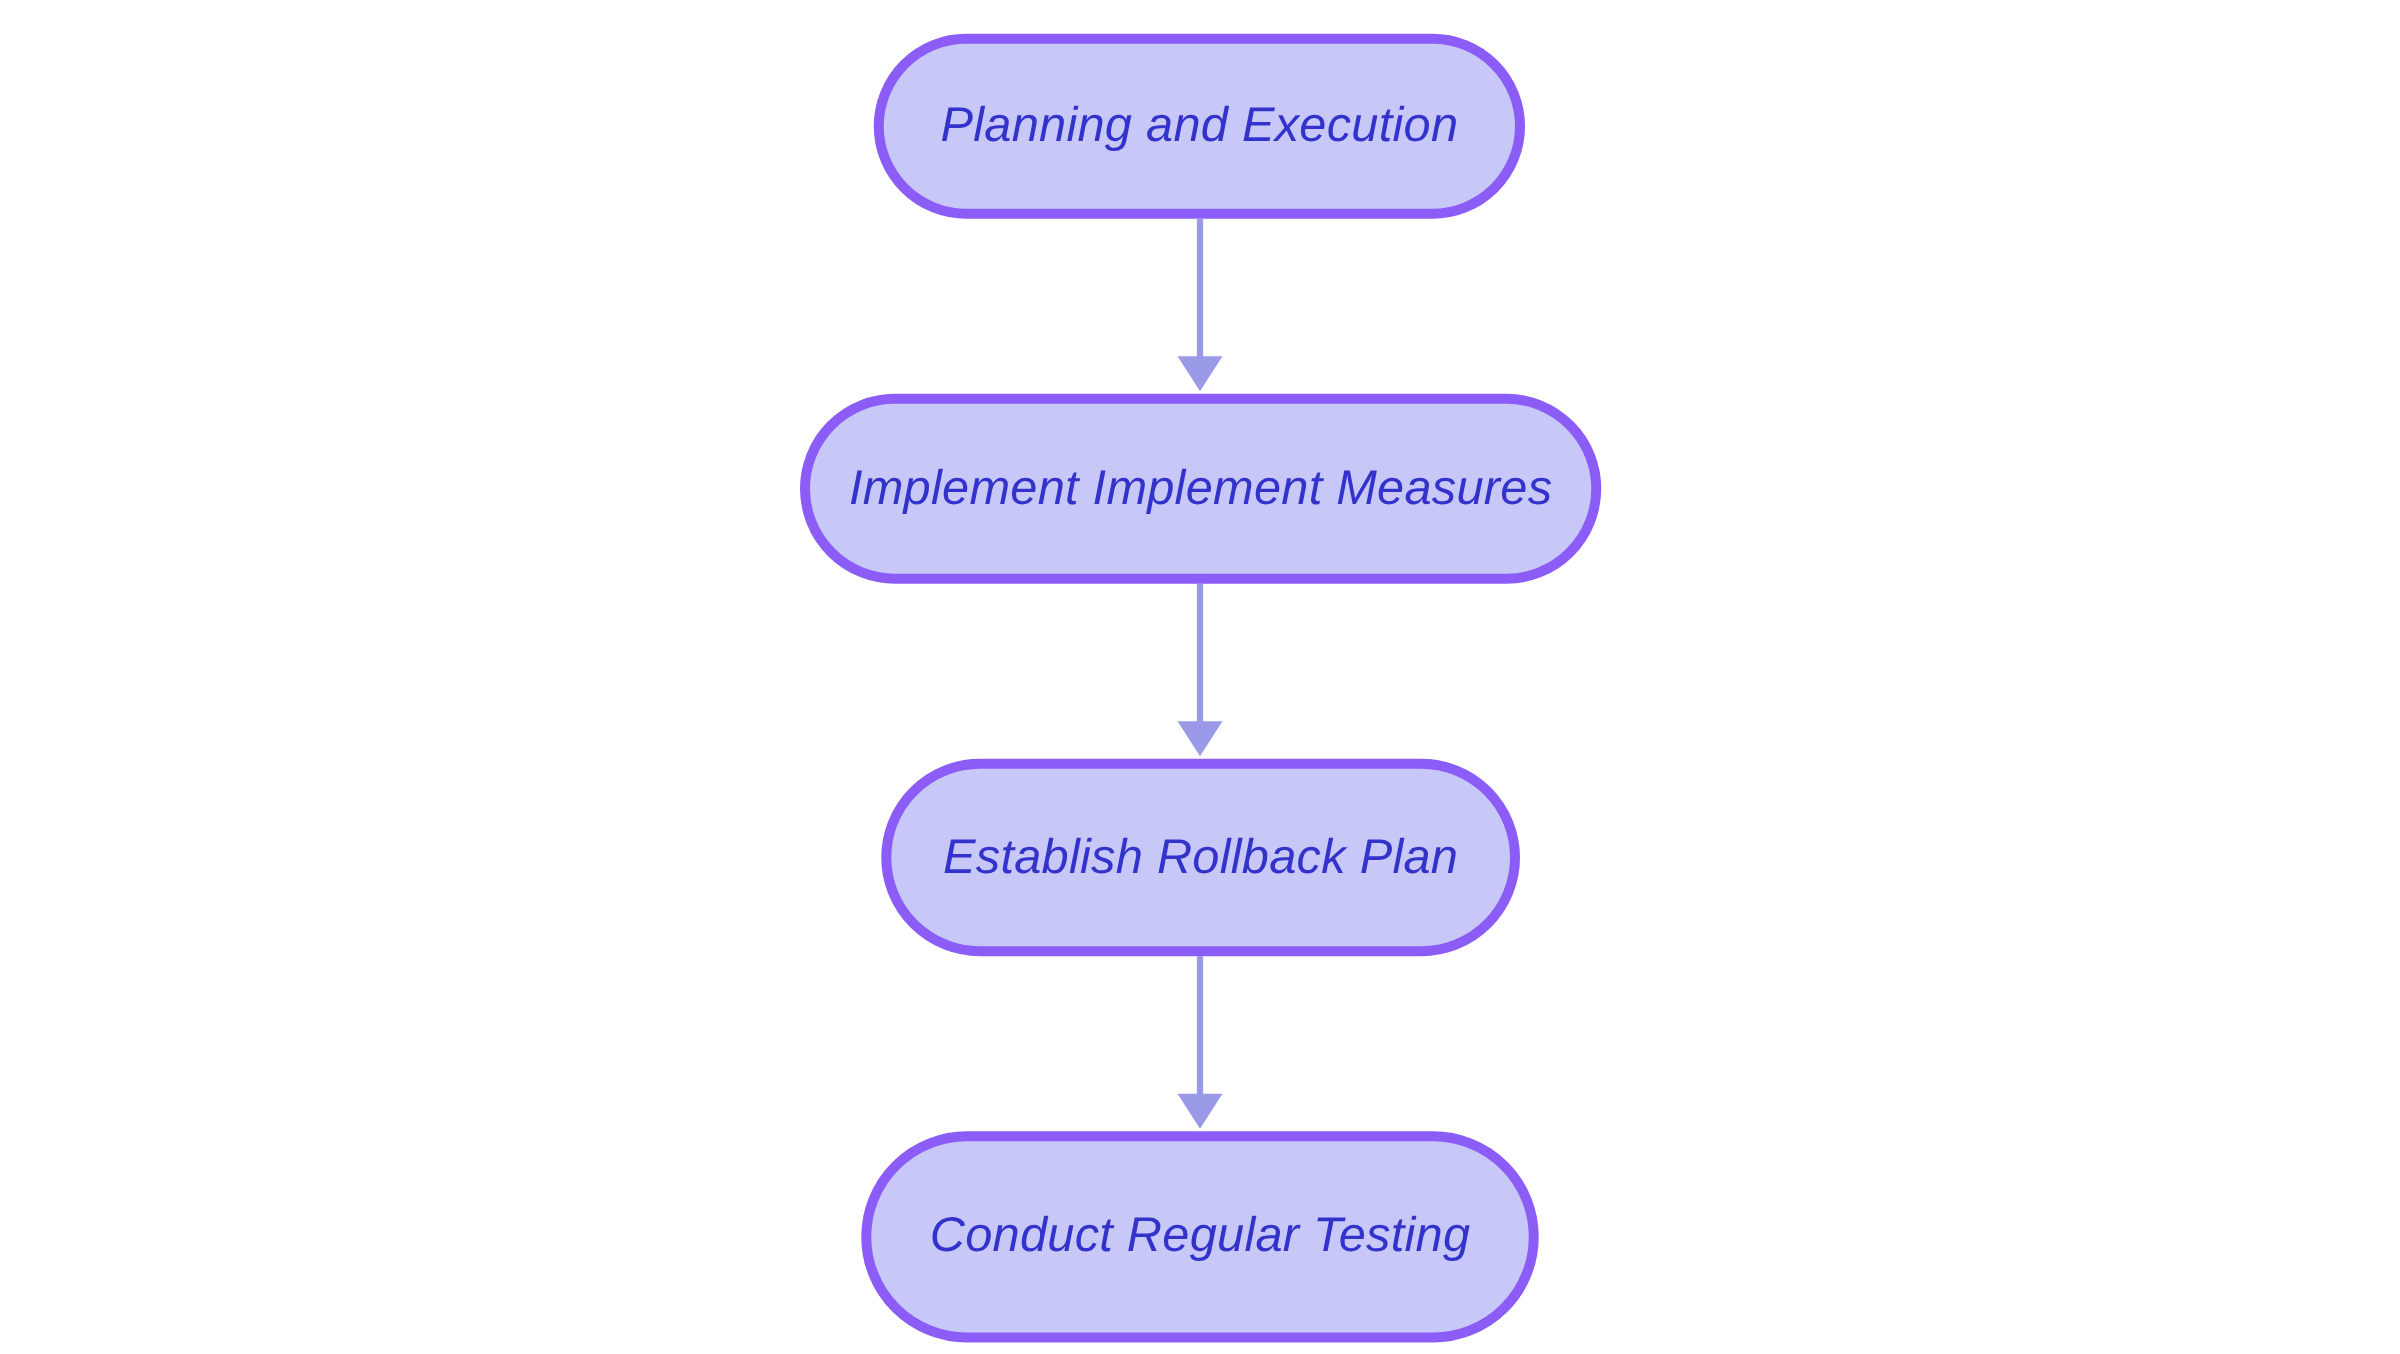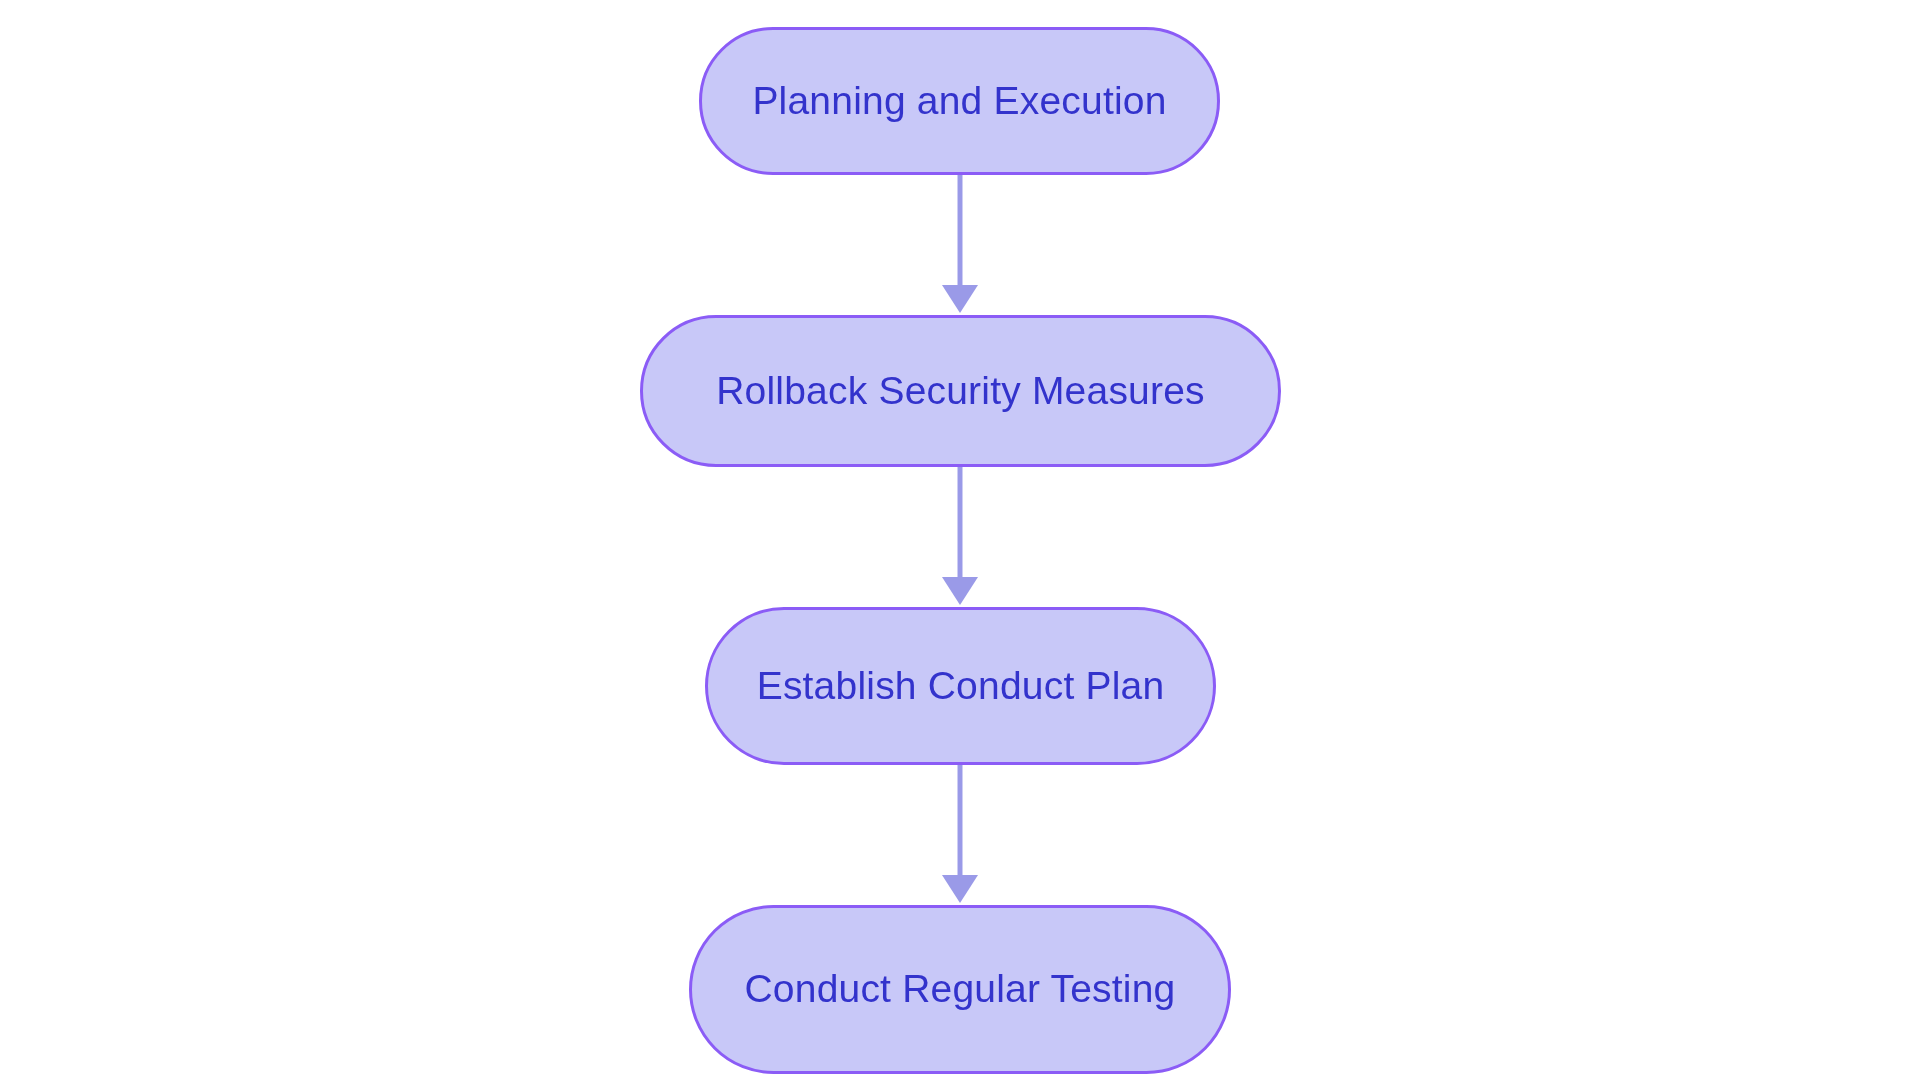--- a/index.html
+++ b/index.html
@@ -25,24 +25,25 @@
     width: 1920px;
     height: 1083px;
   }
   .node {
     position: absolute;
     box-sizing: border-box;
     display: flex;
     align-items: center;
     justify-content: center;
     background: #c8c8f8;
-    border: 3px solid #8b5cf6;
+    border: 8px solid #8b5cf6;
     border-radius: 999px;
     text-align: right;
     user-select: none;
+    font-style: italic;
   }
   .node-label {
     font-family: "Liberation Sans", sans-serif;
     font-size: 39px;
     font-weight: 400;
     letter-spacing: 0.2px;
     color: #3333cc;
     line-height: 1.1;
     white-space: nowrap;
   }
@@ -92,25 +93,25 @@
     </g>
   </svg>
 
   <div class="flow-column">
 
     <div class="node" id="node-1">
       <span class="node-label">Planning and Execution</span>
     </div>
 
     <div class="node" id="node-2">
-      <span class="node-label">Rollback Security Measures</span>
+      <span class="node-label">Implement Implement Measures</span>
     </div>
 
     <div class="node" id="node-3">
-      <span class="node-label">Establish Conduct Plan</span>
+      <span class="node-label">Establish Rollback Plan</span>
     </div>
 
     <div class="node" id="node-4">
       <span class="node-label">Conduct Regular Testing</span>
     </div>
 
   </div>
 </div>
 
 </body></html>

